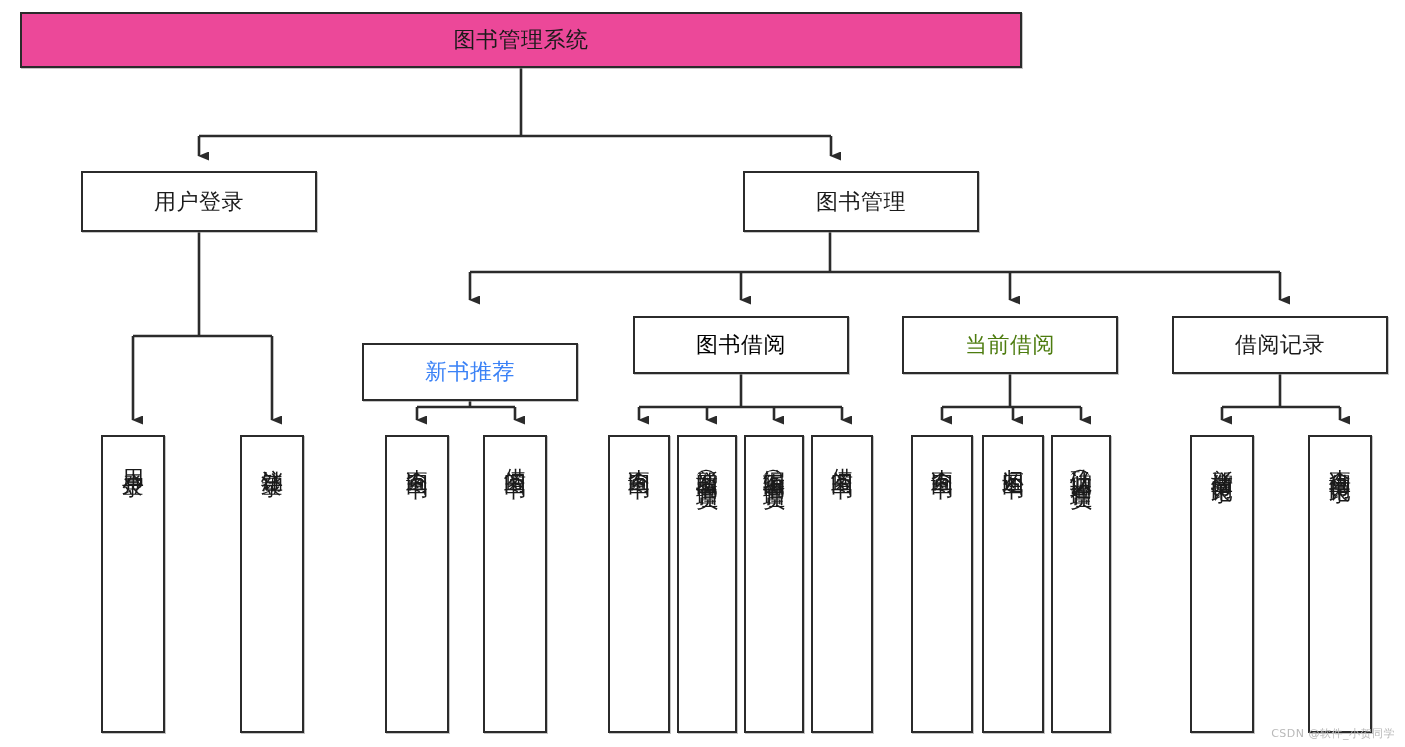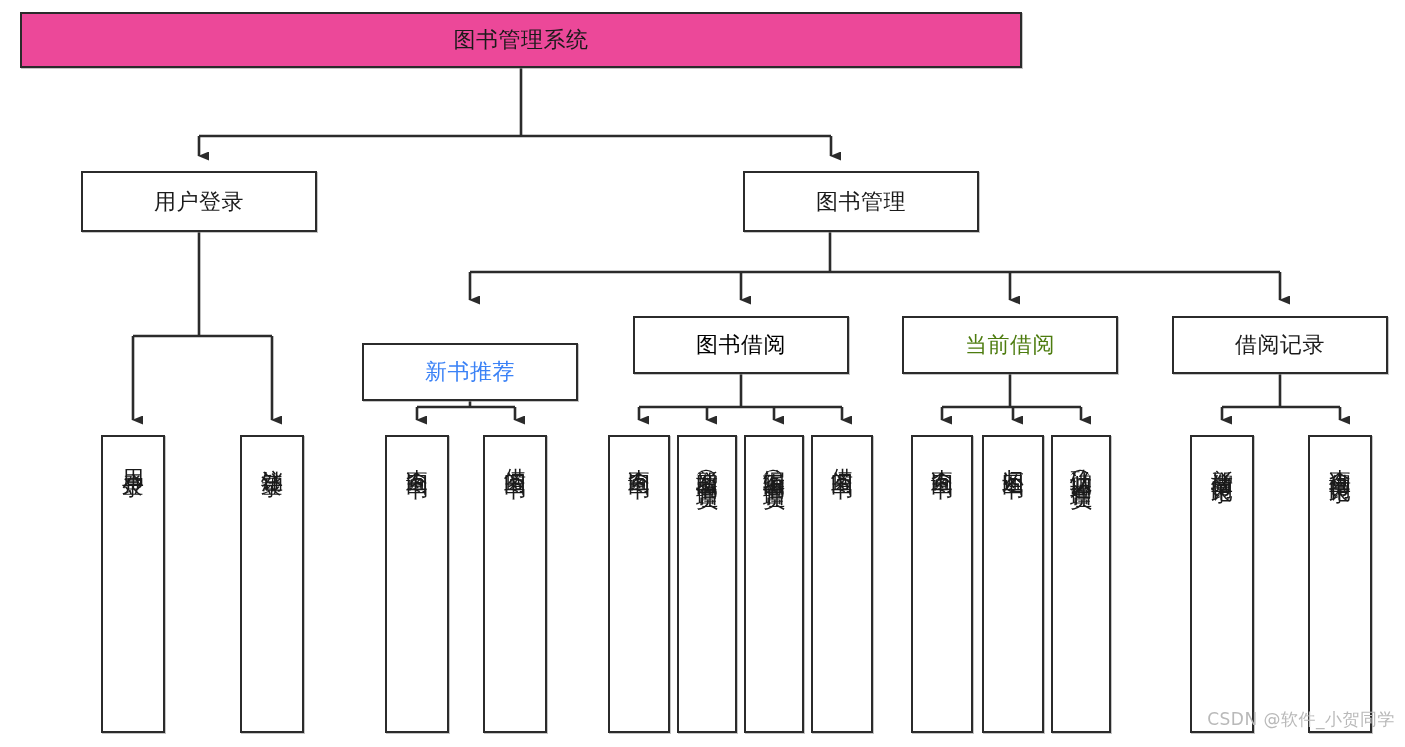--- a/index.html
+++ b/index.html
@@ -52,22 +52,22 @@
   .node.vertical .node-label {
     writing-mode: vertical-rl;
     text-orientation: upright;
     font-size: 22px;
     letter-spacing: 3px;
     line-height: 1;
   }
   #watermark {
     position: absolute;
     right: 10px;
-    bottom: 16px;
-    font-size: 17px;
+    bottom: 6px;
+    font-size: 11px;
     color: #b9b9b9;
     letter-spacing: 0.5px;
     white-space: nowrap;
     pointer-events: none;
   }
 </style>
 </head>
 <body>
 
 <div id="diagram-root">

